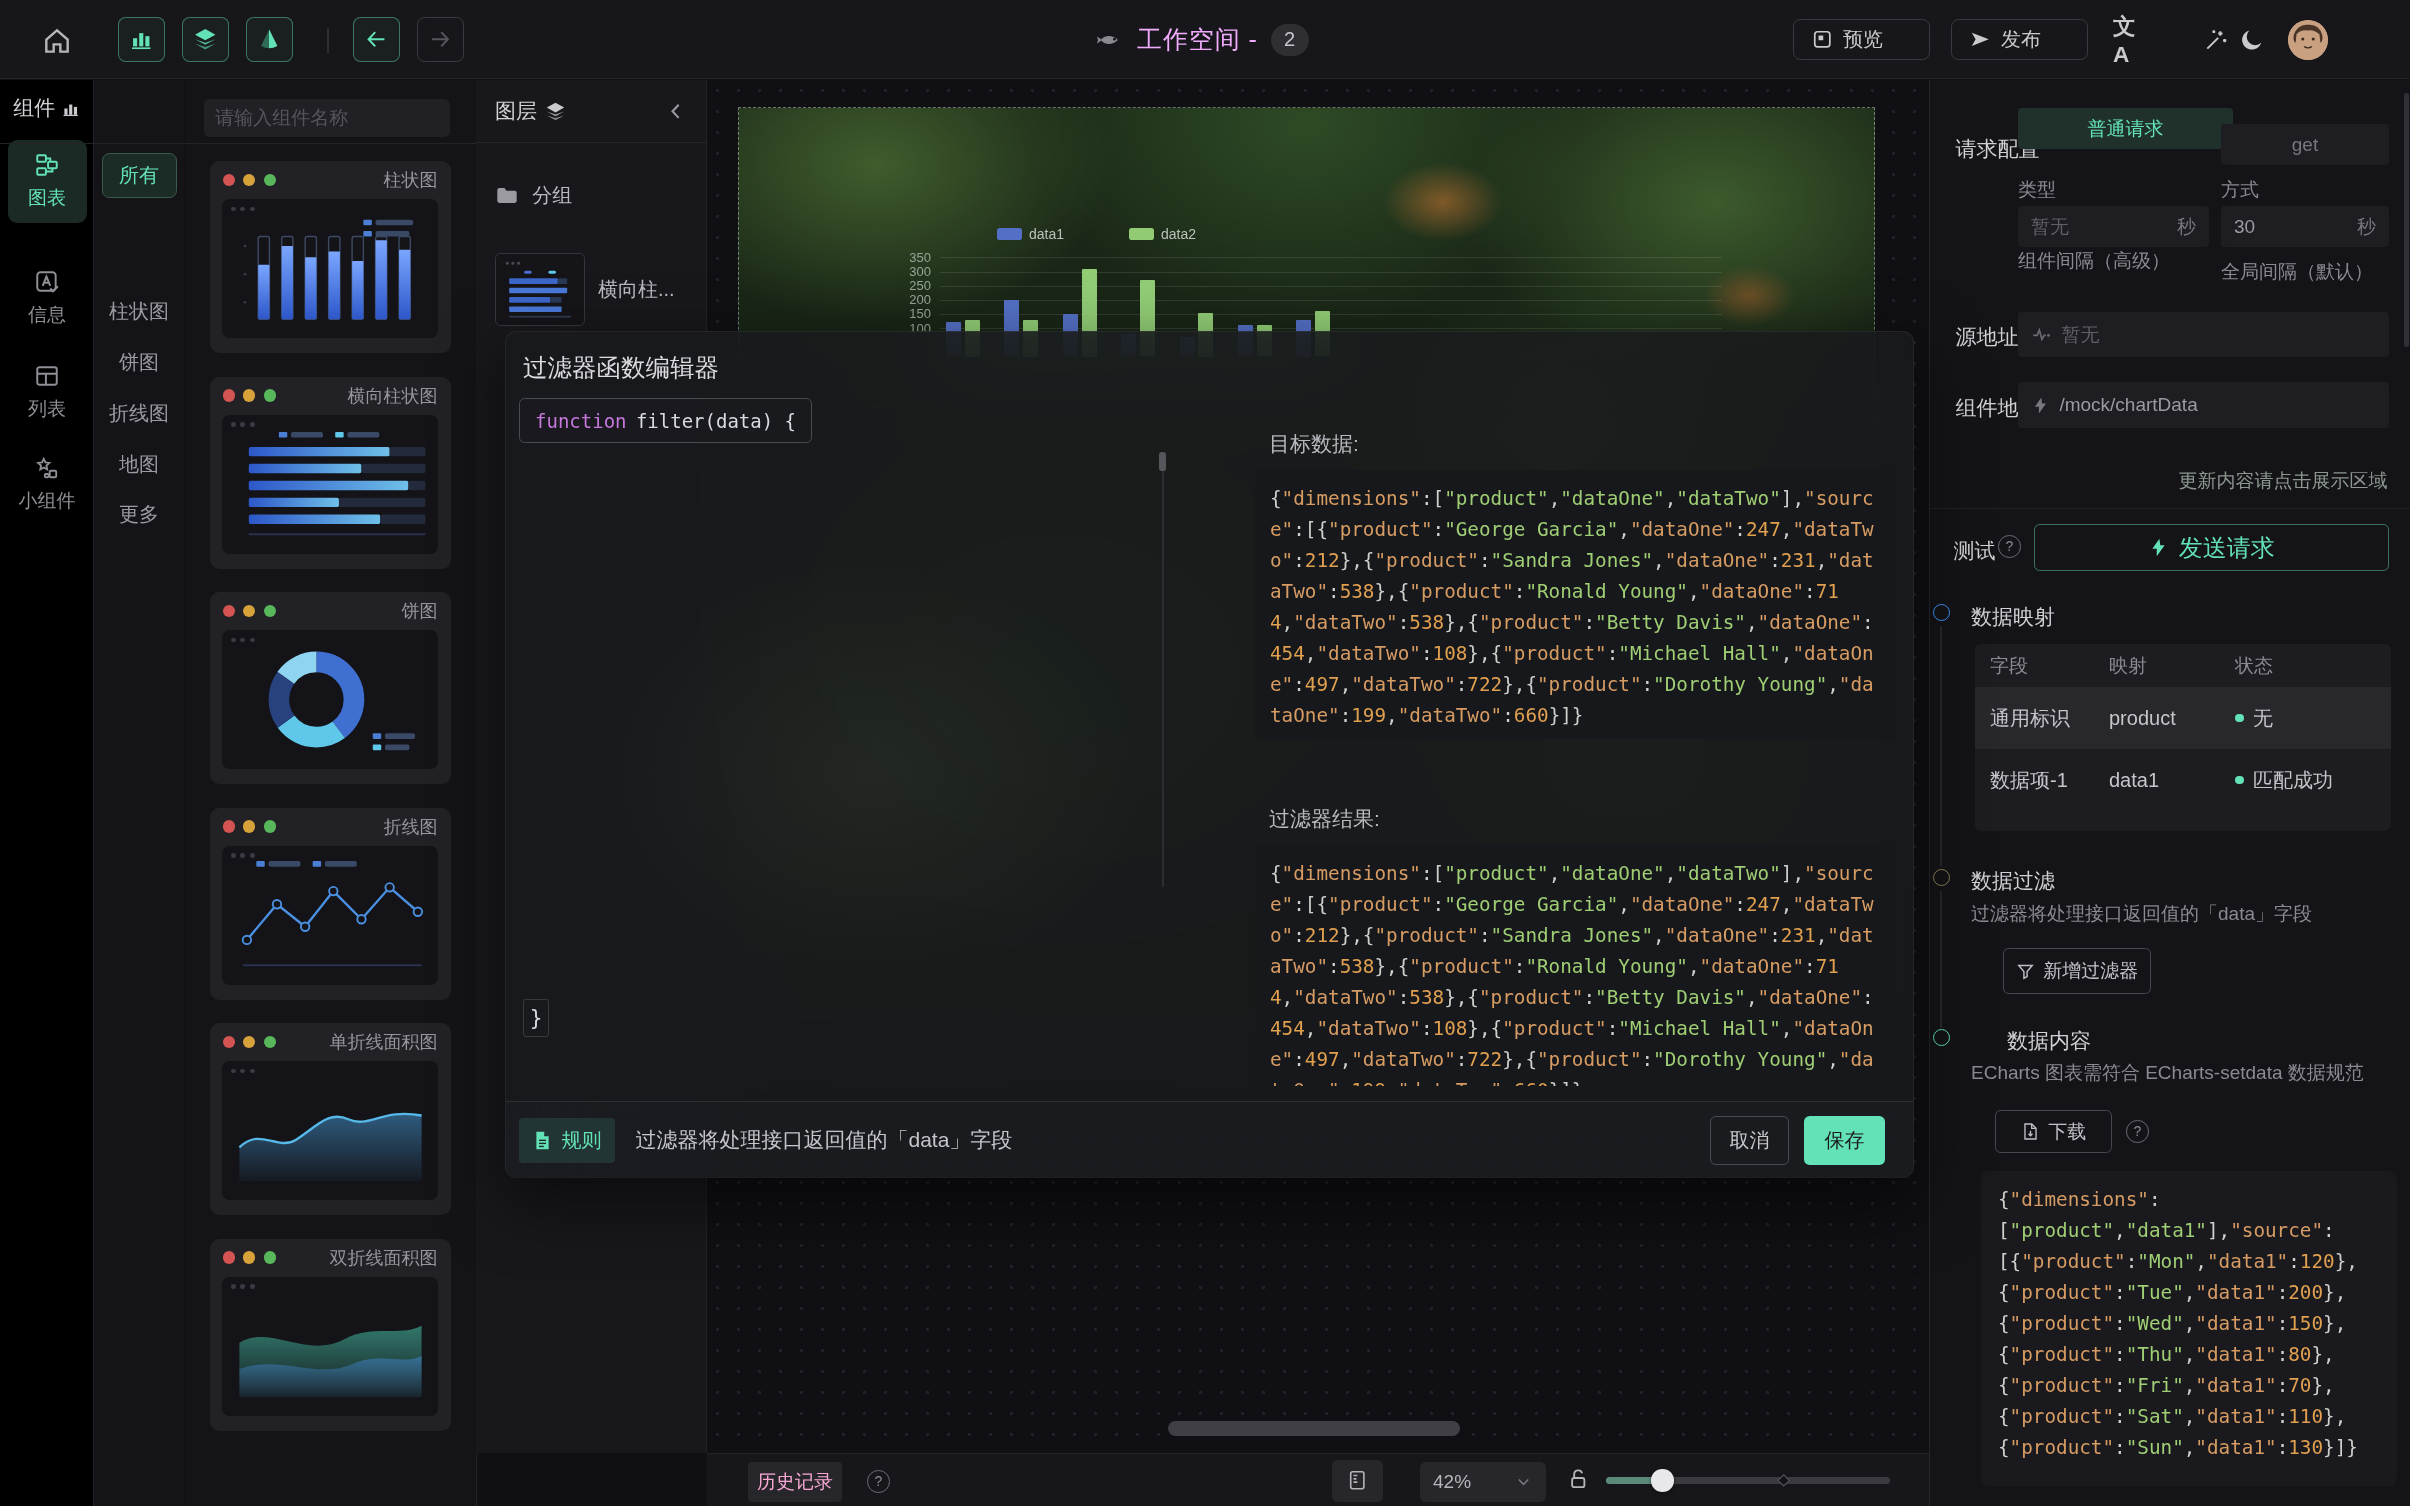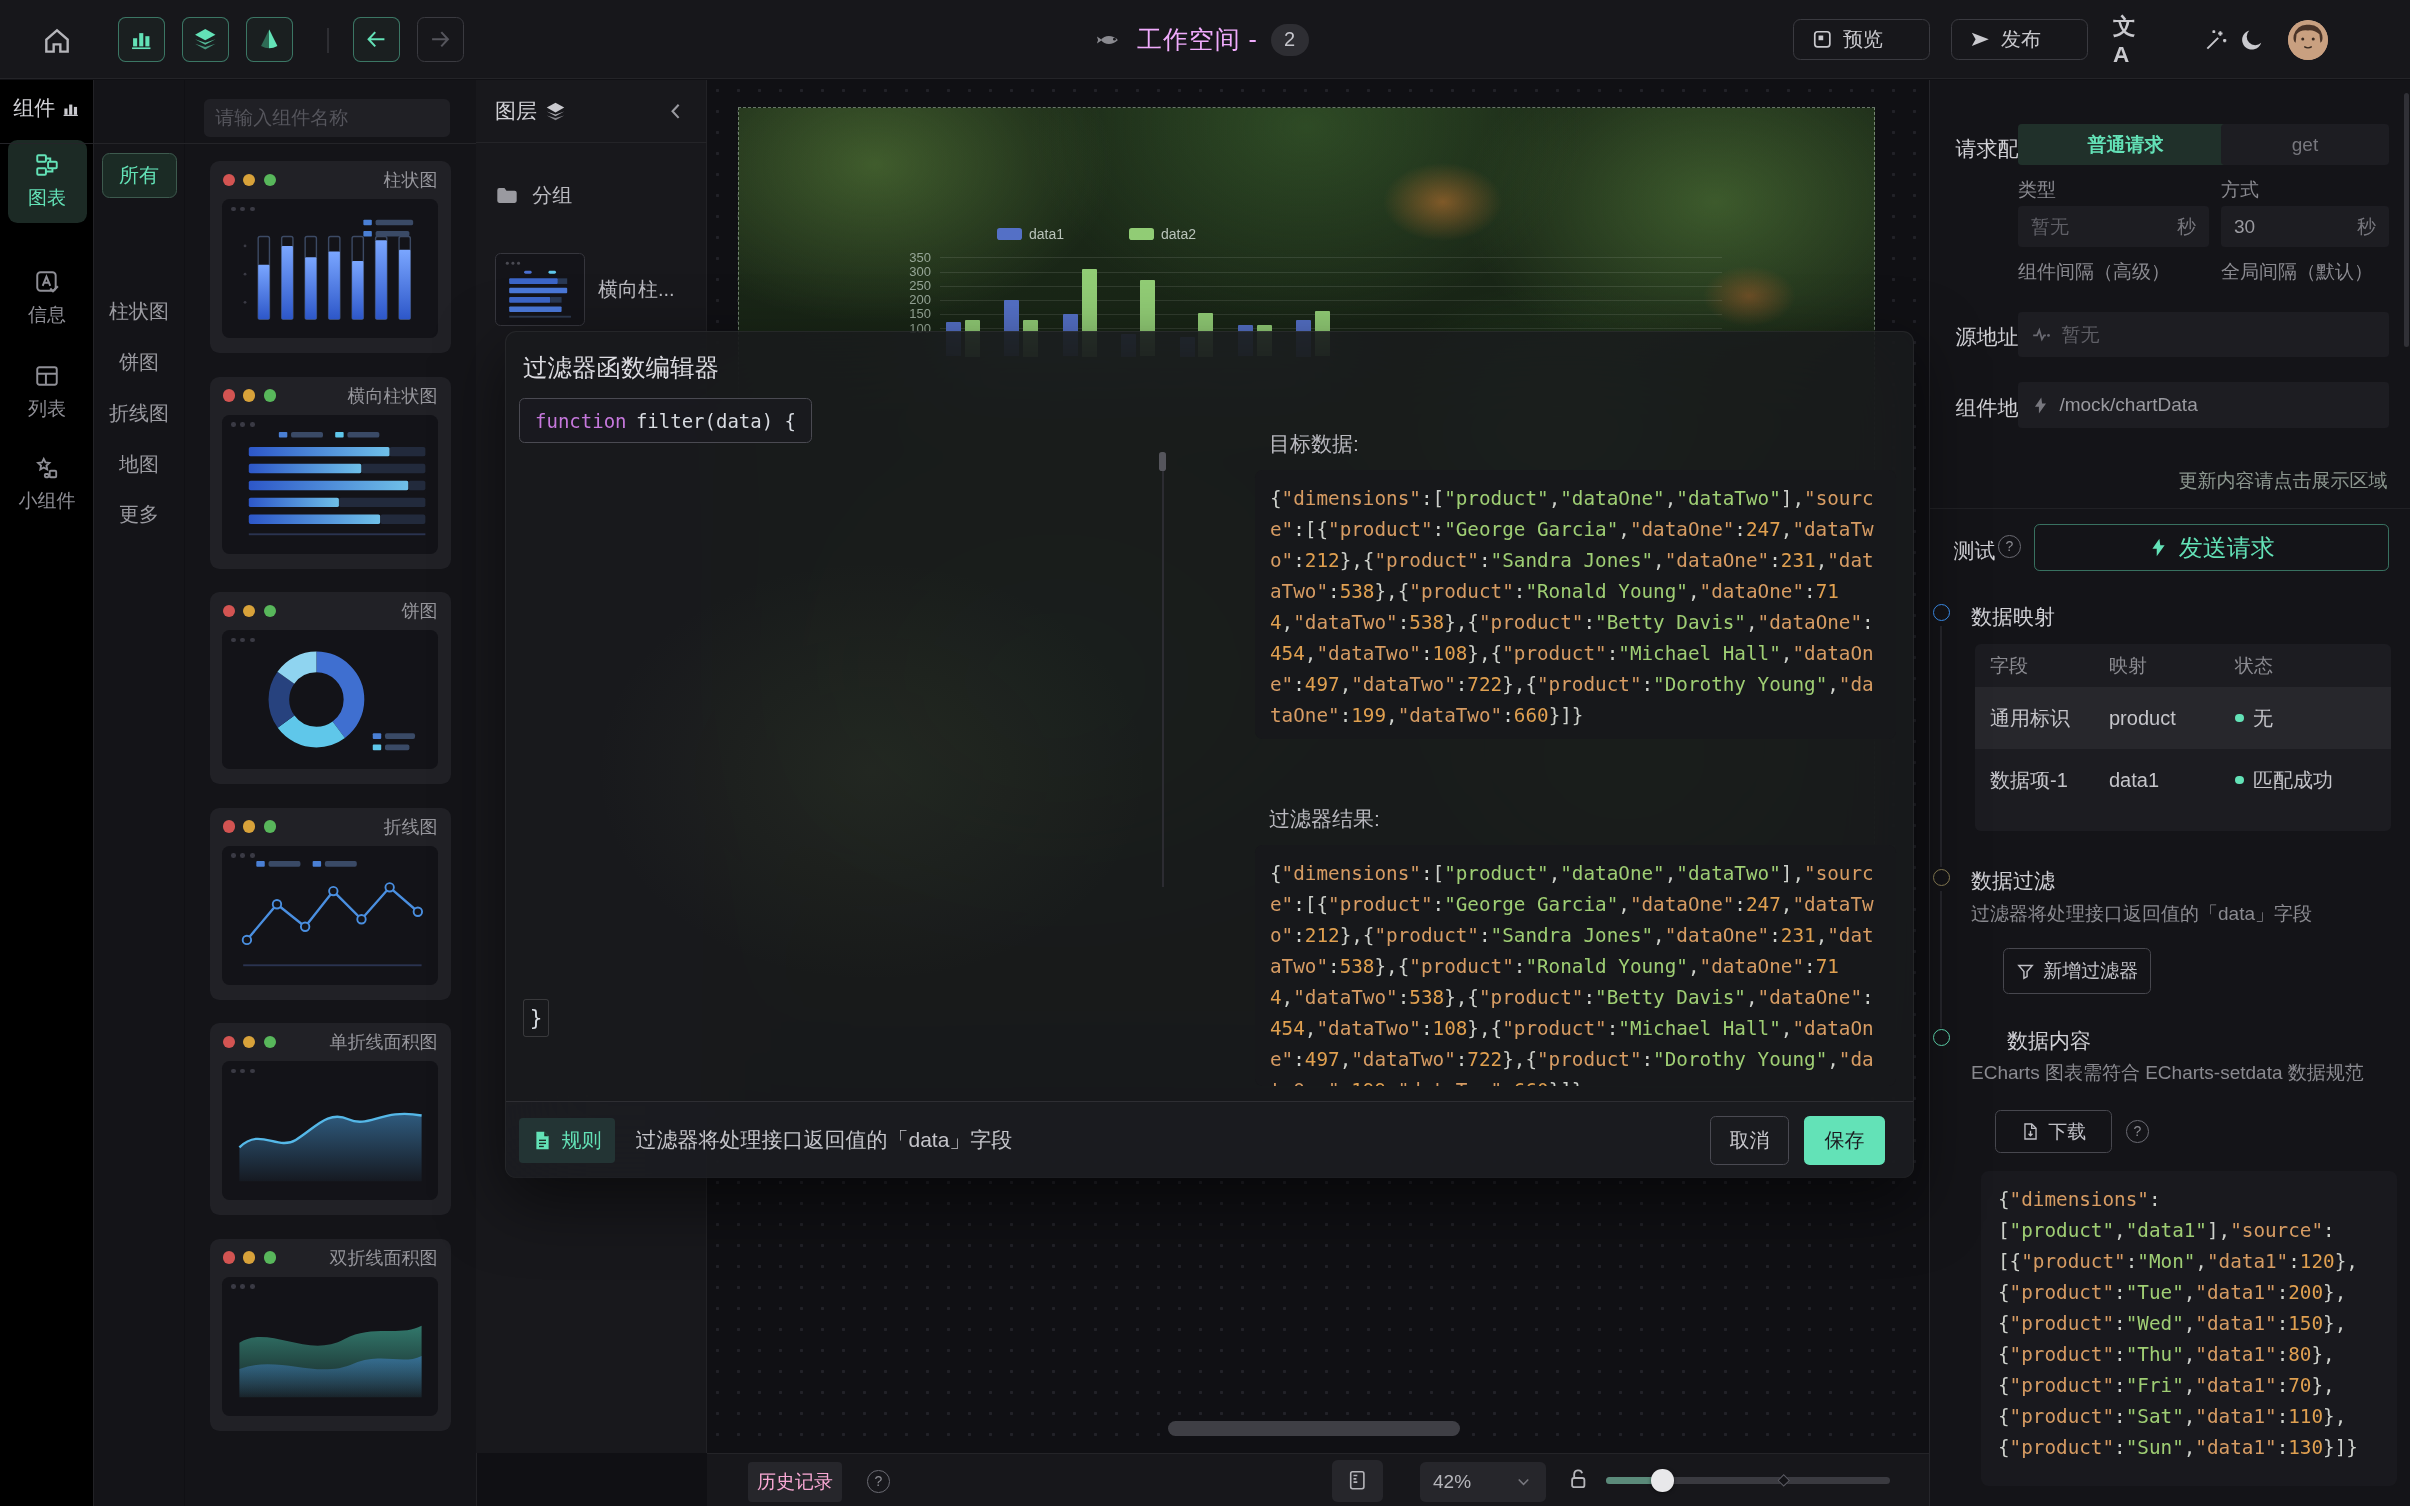--- a/index.html
+++ b/index.html
@@ -616,34 +616,34 @@
         <span>规则</span>
       </span>
       <span id="rule-note">过滤器将处理接口返回值的「data」字段</span>
       <button id="cancel-btn">取消</button>
       <button id="save-btn">保存</button>
     </div>
   </div>
 
   <div id="right-panel">
     <div class="rp-label" style="left:25.4px; top:55px;">请求配置</div>
-    <div class="rp-box" id="req-type-box" style="left:88px; top:44px; width:215px;font-weight:bold;">普通请求</div>
+    <div class="rp-box" id="req-type-box" style="left:88px; top:28px; width:215px;">普通请求</div>
     <div class="rp-box" id="method-box" style="left:291px; top:44px; width:168px;">get</div>
     <div class="rp-sub" style="left:88px; top:97px;">类型</div>
     <div class="rp-sub" style="left:291px; top:97px;">方式</div>
 
     <div class="rp-box" style="left:88px; top:126px; width:191px;">
       <span style="color:#5f5f66;">暂无</span>
       <span>秒</span>
     </div>
     <div class="rp-box" style="left:291px; top:126px; width:168px;">
       <span style="color:#9a9aa0;">30</span>
       <span>秒</span>
     </div>
-    <div class="rp-sub" style="left:88px; top:179px;">组件间隔（高级）</div>
+    <div class="rp-sub" style="left:88px; top:168px;">组件间隔（高级）</div>
     <div class="rp-sub" style="left:291px; top:179px;">全局间隔（默认）</div>
 
     <div class="rp-label" style="left:25.4px; top:243px;">源地址</div>
     <div class="rp-input" style="left:88px; top:232px; width:371px; height:45px;">
       <svg viewBox="0 0 24 24" width="21" height="21" fill="none" stroke="#6a6a72" stroke-width="2">
           <path d="M2.5 13 H7 L9.5 7 12.5 17.5 15 13 H17"></path>
           <circle cx="20" cy="13" r="1.6" fill="#6a6a72" stroke="none"></circle>
         </svg>
       <span>暂无</span>
     </div>

